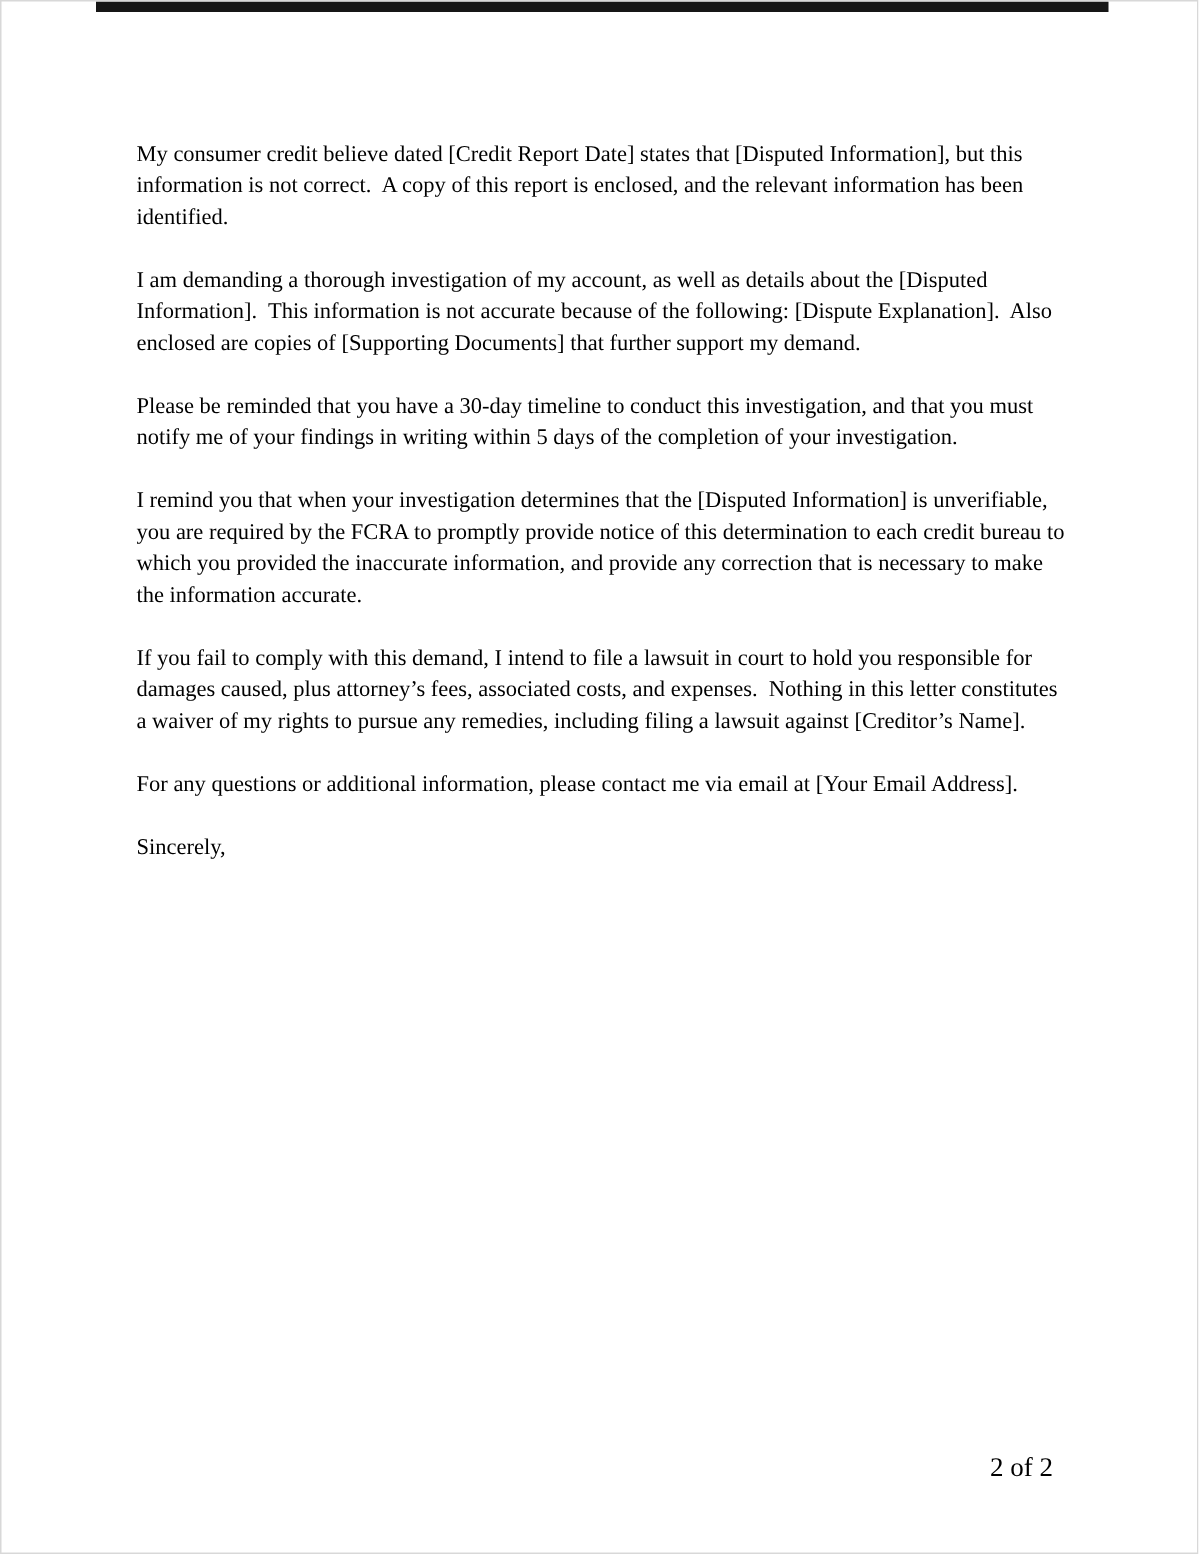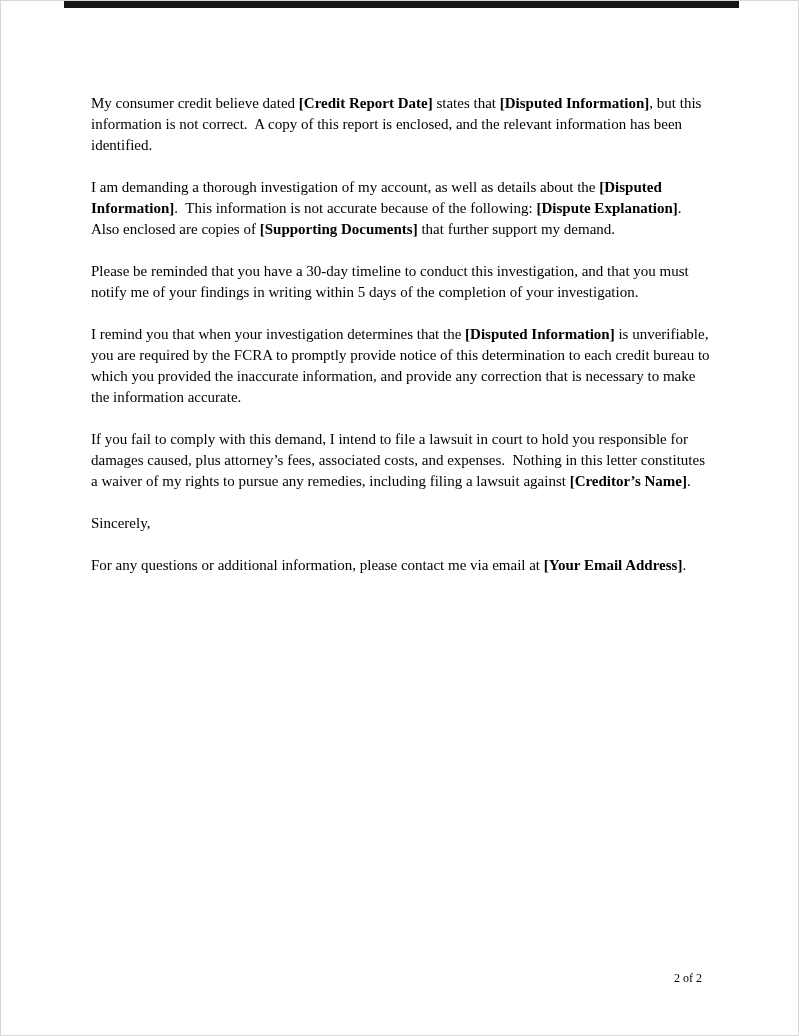--- a/index.html
+++ b/index.html
@@ -32,41 +32,41 @@
       left: 90px;
       width: 622px;
       font-size: 15px;
       line-height: 21px;
     }
     .para {
       margin: 0 0 21px 0;
       white-space: pre-wrap;
     }
     .para strong {
-      font-weight: bold;
+      font-weight: normal;
     }
     .footer {
       position: absolute;
       right: 96px;
       bottom: 46px;
-      font-size: 12px;
+      font-size: 18px;
       line-height: 21px;
       font-family: "Liberation Serif", serif;
     }
   </style>
 </head>
 <body>
 
 <div class="page">
   <div class="top-bar"></div>
   <div class="content">
     <div id="letter-paragraphs">
         <p class="para"><span>My consumer credit believe dated </span><strong>[Credit Report Date]</strong><span> states that </span><strong>[Disputed Information]</strong><span>, but this information is not correct.  A copy of this report is enclosed, and the relevant information has been identified.</span></p>
         <p class="para"><span>I am demanding a thorough investigation of my account, as well as details about the </span><strong>[Disputed Information]</strong><span>.  This information is not accurate because of the following: </span><strong>[Dispute Explanation]</strong><span>.  Also enclosed are copies of </span><strong>[Supporting Documents]</strong><span> that further support my demand.</span></p>
         <p class="para"><span>Please be reminded that you have a 30-day timeline to conduct this investigation, and that you must notify me of your findings in writing within 5 days of the completion of your investigation.</span></p>
         <p class="para"><span>I remind you that when your investigation determines that the </span><strong>[Disputed Information]</strong><span> is unverifiable, you are required by the FCRA to promptly provide notice of this determination to each credit bureau to which you provided the inaccurate information, and provide any correction that is necessary to make the information accurate.</span></p>
         <p class="para"><span>If you fail to comply with this demand, I intend to file a lawsuit in court to hold you responsible for damages caused, plus attorney’s fees, associated costs, and expenses.  Nothing in this letter constitutes a waiver of my rights to pursue any remedies, including filing a lawsuit against </span><strong>[Creditor’s Name]</strong><span>.</span></p>
+        <p class="para"><span>For any questions or additional information, please contact me via email at </span><strong>[Your Email Address]</strong><span>.</span></p>
         <p class="para"><span>Sincerely,</span></p>
-        <p class="para"><span>For any questions or additional information, please contact me via email at </span><strong>[Your Email Address]</strong><span>.</span></p>
       </div>
   </div>
   <div class="footer">2 of 2</div>
 </div>
 
 </body></html>

